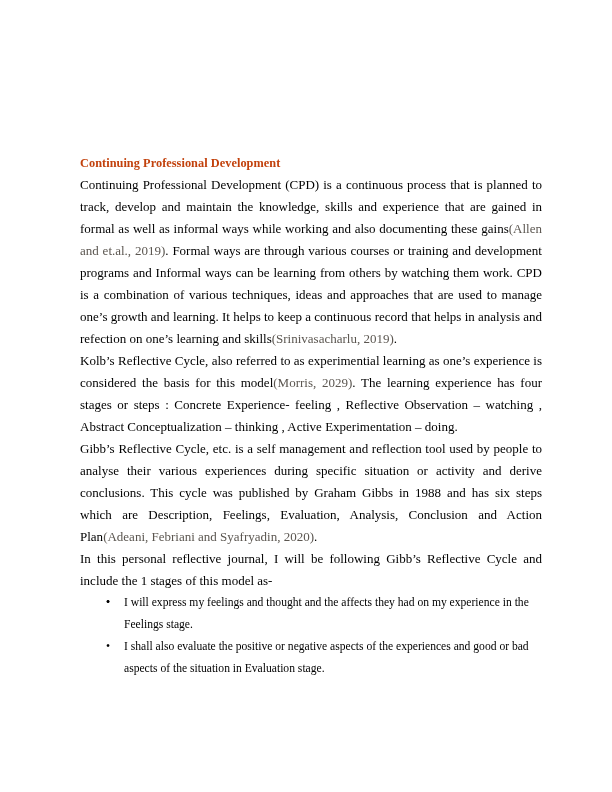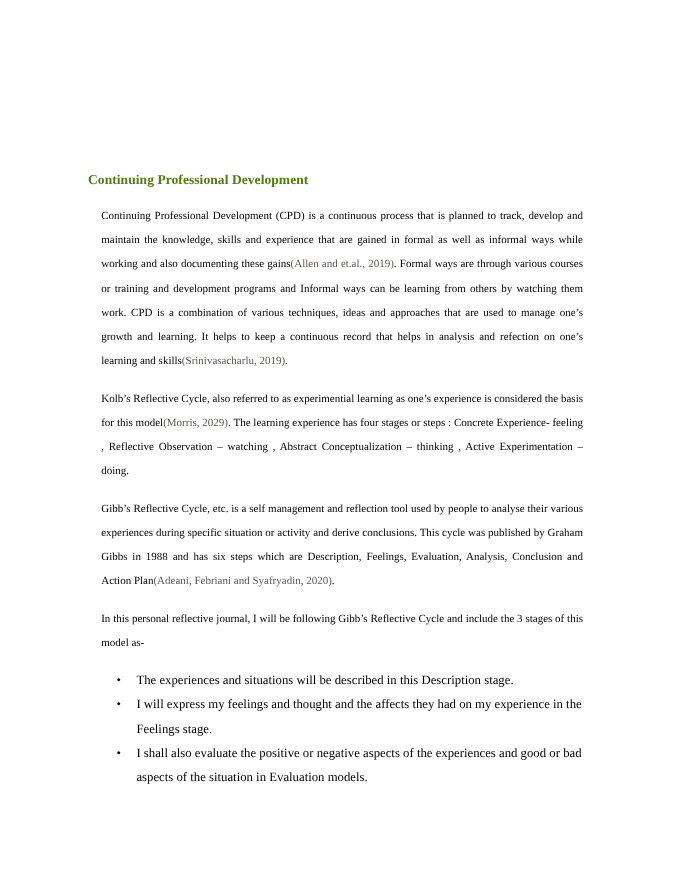--- a/index.html
+++ b/index.html
@@ -27,26 +27,26 @@
     left: 80px;
     top: 152px;
     width: 462px;
   }
   .doc-heading {
     font-size: 12.3px;
     font-weight: bold;
     line-height: 22px;
     margin: 0 0 0 0;
     letter-spacing: 0.05px;
-    color: #4d7c0f;
+    color: #c2410c;
   }
   p.para {
-    font-size: 10px;
+    font-size: 13px;
     line-height: 22px;
-    margin: 12px;
+    margin: 0;
     text-align: justify;
     text-justify: inter-word;
     color: #000000;
   }
   .cite {
     color: #5b5650;
   }
   ul.bullets {
     margin: 0;
     padding: 0;
@@ -83,32 +83,31 @@
 
     <p class="para">
       <span>Kolb’s Reflective Cycle, also referred to as experimential learning as one’s experience is considered the basis for this model</span><span class="cite">(Morris, 2029)</span><span>. The learning experience has four stages or steps : Concrete Experience- feeling , Reflective Observation – watching , Abstract Conceptualization – thinking , Active Experimentation – doing.</span>
     </p>
 
     <p class="para">
       <span>Gibb’s Reflective Cycle, etc. is a self management and reflection tool used by people to analyse their various experiences during specific situation or activity and derive conclusions. This cycle was published by Graham Gibbs in 1988 and has six steps which are Description, Feelings, Evaluation, Analysis, Conclusion and Action Plan</span><span class="cite">(Adeani, Febriani and Syafryadin, 2020)</span><span>.</span>
     </p>
 
     <p class="para">
-      <span>In this personal reflective journal, I will be following Gibb’s Reflective Cycle and include the 3 stages of this model as-</span>
+      <span>In this personal reflective journal, I will be following Gibb’s Reflective Cycle and include the 1 stages of this model as-</span>
     </p>
 
     <ul class="bullets">
       <li>
         <span class="dot">•</span>
-        <span>The experiences and situations will be described in this Description stage.</span>
       </li>
       <li>
         <span class="dot">•</span>
         <span>I will express my feelings and thought and the affects they had on my experience in the Feelings stage.</span>
       </li>
       <li>
         <span class="dot">•</span>
-        <span>I shall also evaluate the positive or negative aspects of the experiences and good or bad aspects of the situation in Evaluation models.</span>
+        <span>I shall also evaluate the positive or negative aspects of the experiences and good or bad aspects of the situation in Evaluation stage.</span>
       </li>
     </ul>
 
   </div>
 </div>
 
 </body></html>

